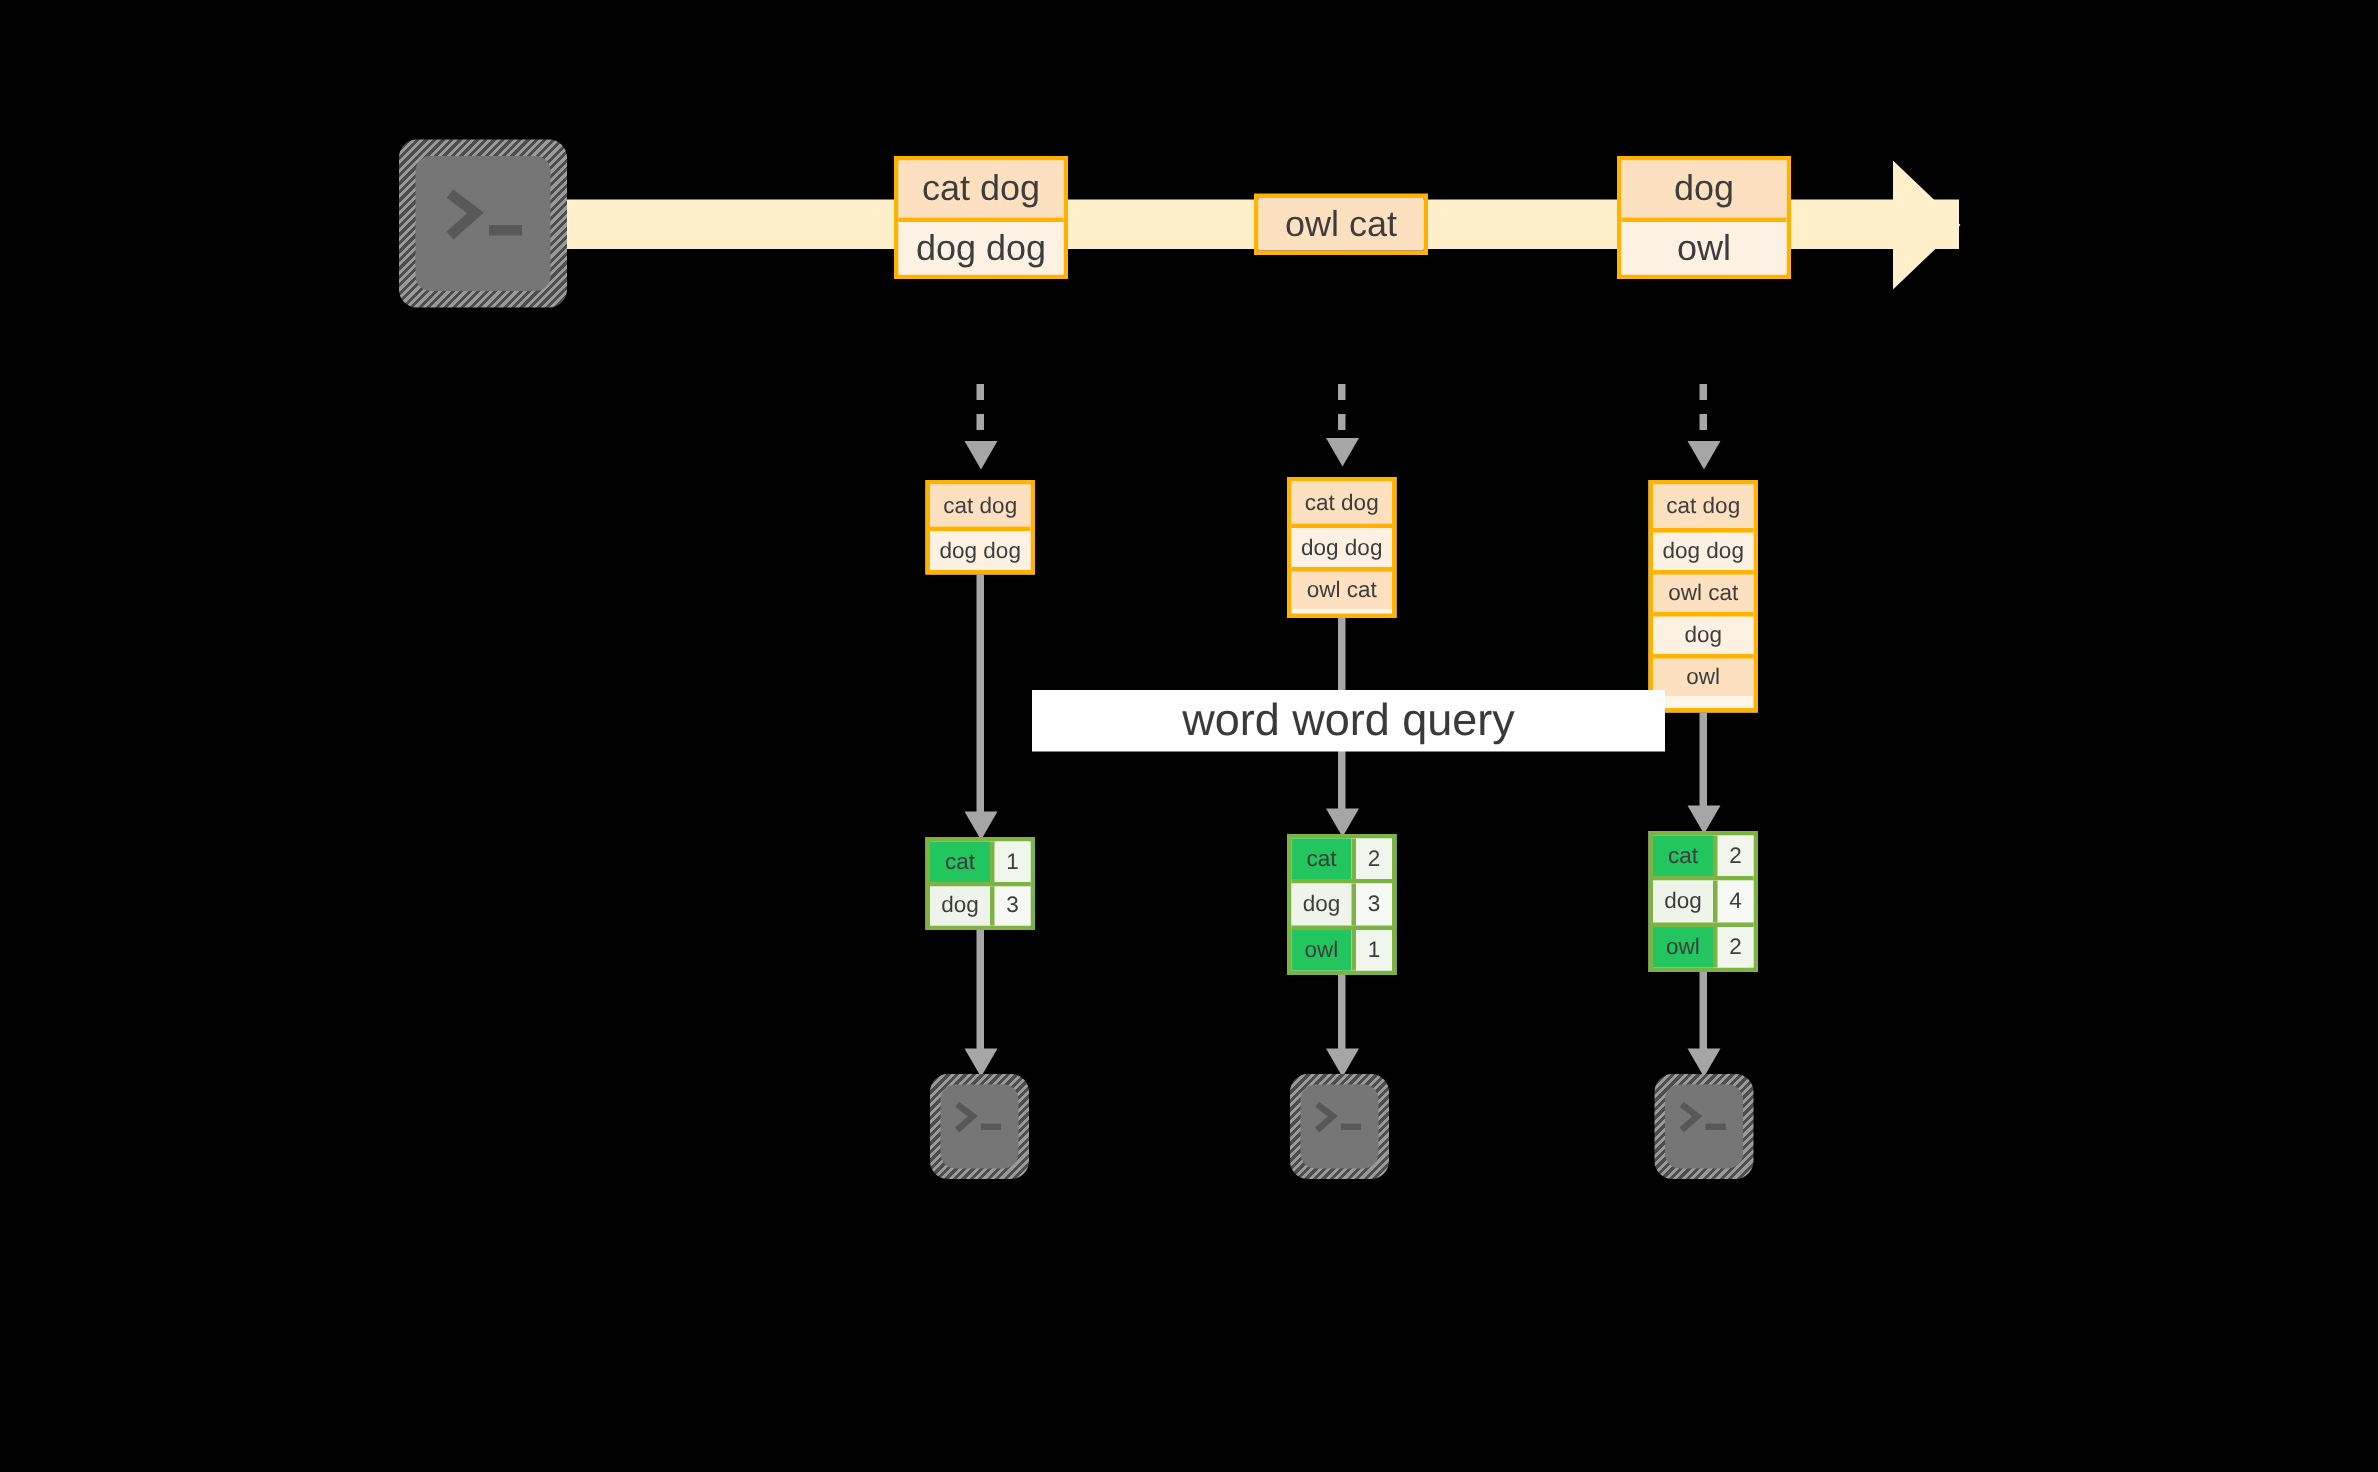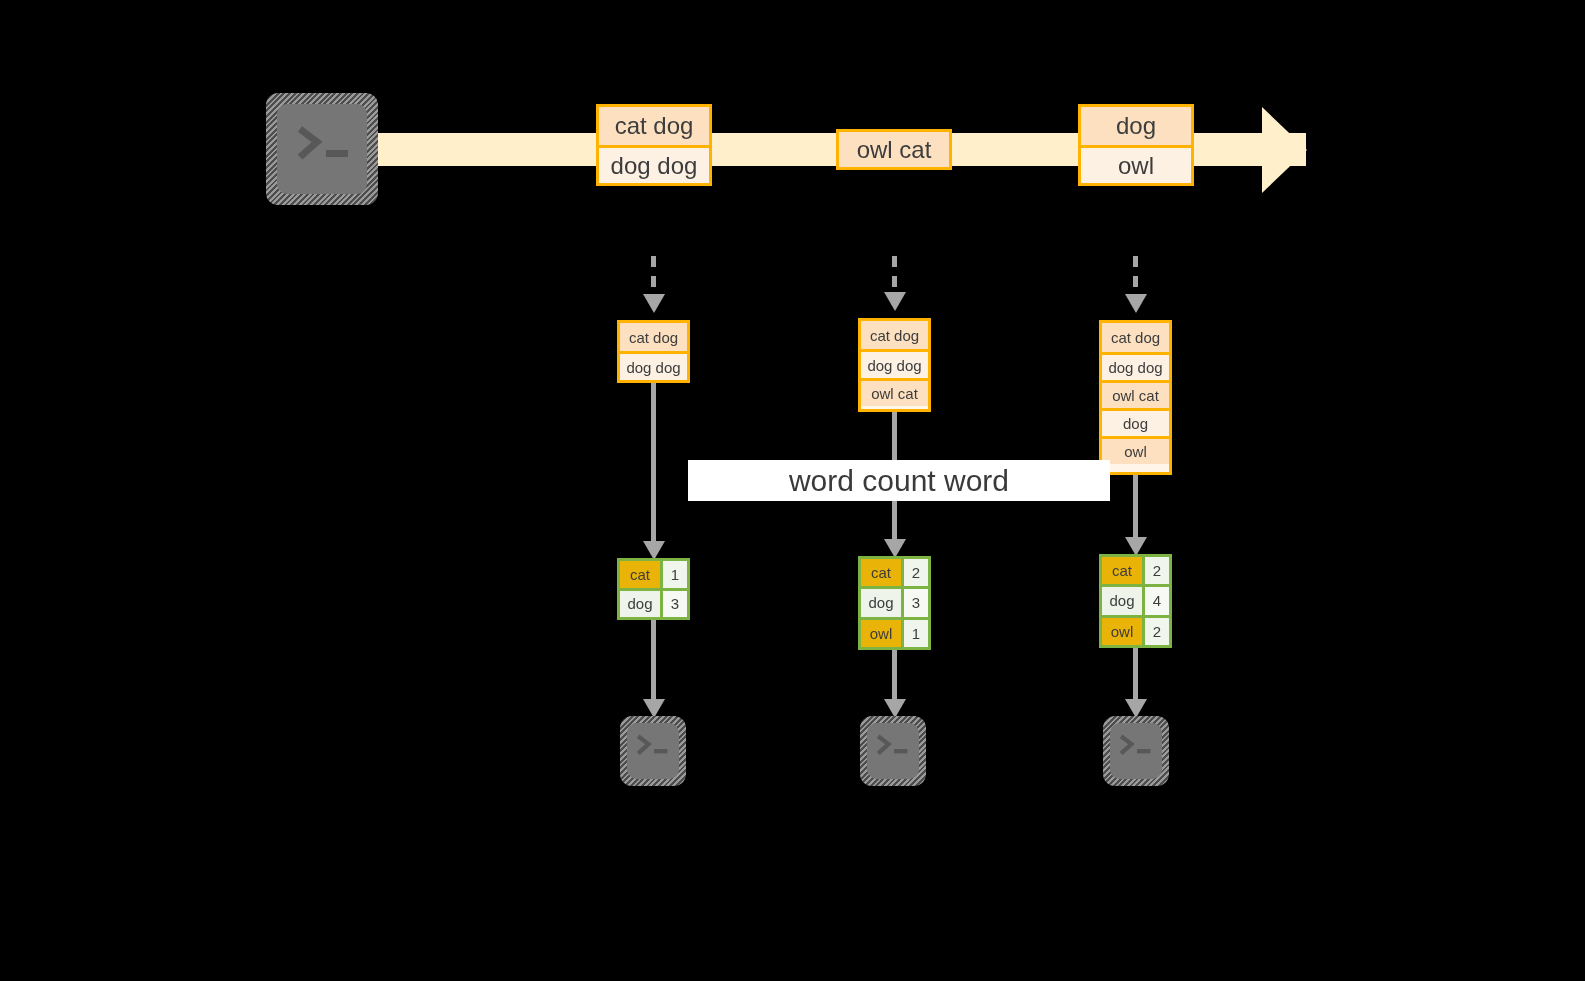--- a/index.html
+++ b/index.html
@@ -30,21 +30,21 @@
   .orow.light{background:#FDF1E4;}
   .orow.sep{border-top:3px solid #FFB300;}
 
   
   .gbox{position:absolute;box-sizing:border-box;border:3px solid #7CB342;
         background:#EFF5EA;display:flex;flex-direction:column;}
   .grow{display:flex;flex:1;box-sizing:border-box;}
   .grow+.grow{border-top:3px solid #7CB342;}
   .gcell{box-sizing:border-box;display:flex;align-items:center;
          justify-content:center;color:#3d3d3d;white-space:nowrap;}
-  .gcell.key{background:#eab308;}
+  .gcell.key{background:#22c55e;}
   .gcell.val{background:#F1F6ED;border-left:3px solid #7CB342;}
   .grow.alt .gcell.key{background:#EEF4E9;}
   .grow.alt .gcell.val{background:#F7FAF4;}
 
   
   .conn{position:absolute;background:#A6A6A6;width:5px;}
   .conn.dashed{background:repeating-linear-gradient(to bottom,
       #A6A6A6 0 11px,transparent 11px 20px);}
   .ahead{position:absolute;width:0;height:0;
       border-left:11px solid transparent;border-right:11px solid transparent;
@@ -193,15 +193,15 @@
 
   <div class="terminal" style="left:1103px;top:716px;width:66px;height:70px;">
     <div class="hatch"></div>
     <div class="face" style="left:7px;top:7px;right:7px;bottom:7px;"></div>
     <svg width="44" height="28" viewBox="0 0 72 44" style="left:12px;top:16px;">
       <path d="M10 6 L27 19 L10 34" fill="none" stroke="#585858" stroke-width="7"></path>
       <rect x="36" y="27" width="22" height="7" fill="#585858"></rect>
     </svg>
   </div>
 
-  <div class="qlabel" style="left:688px;top:460px;width:422px;height:41px;font-size:30px;">word count word</div>
+  <div class="qlabel" style="left:688px;top:460px;width:422px;height:41px;font-size:30px;">word word query</div>
 
 </div>
 
 </body></html>

